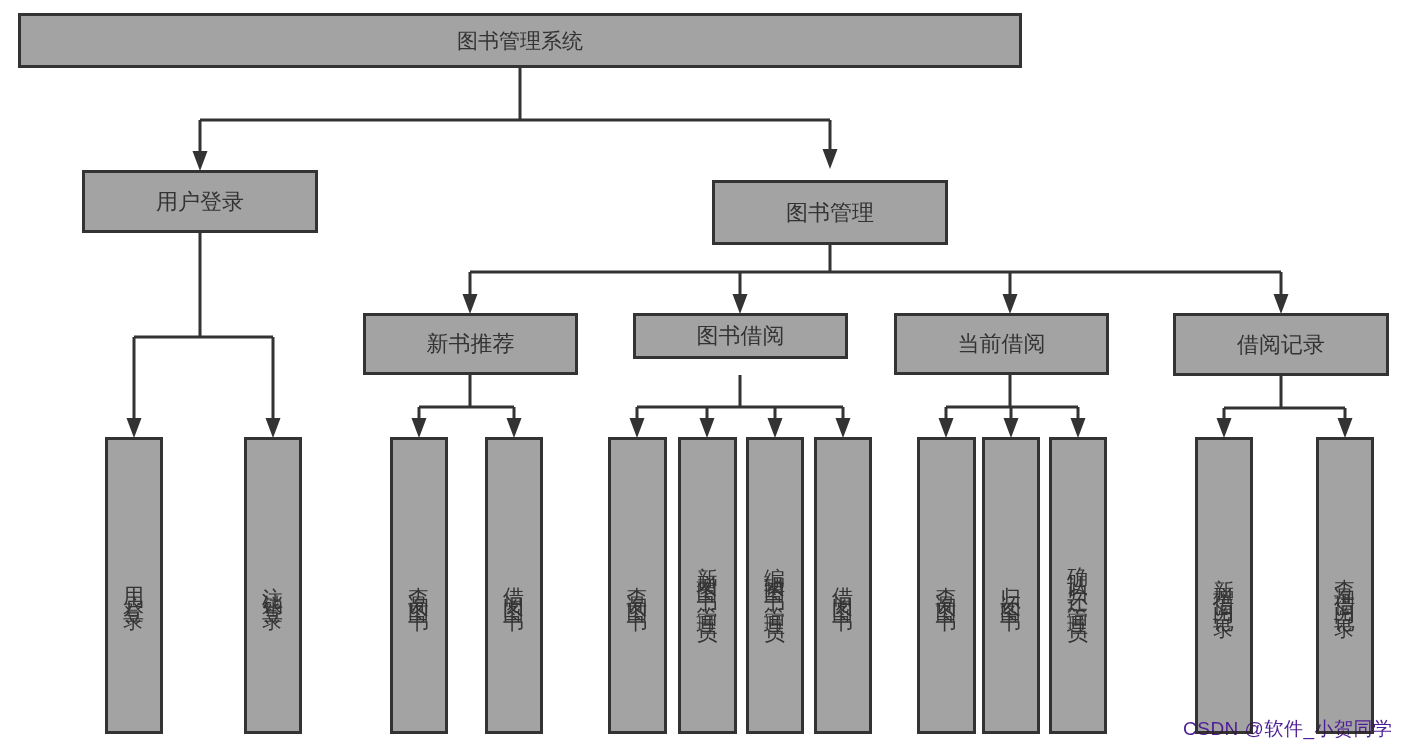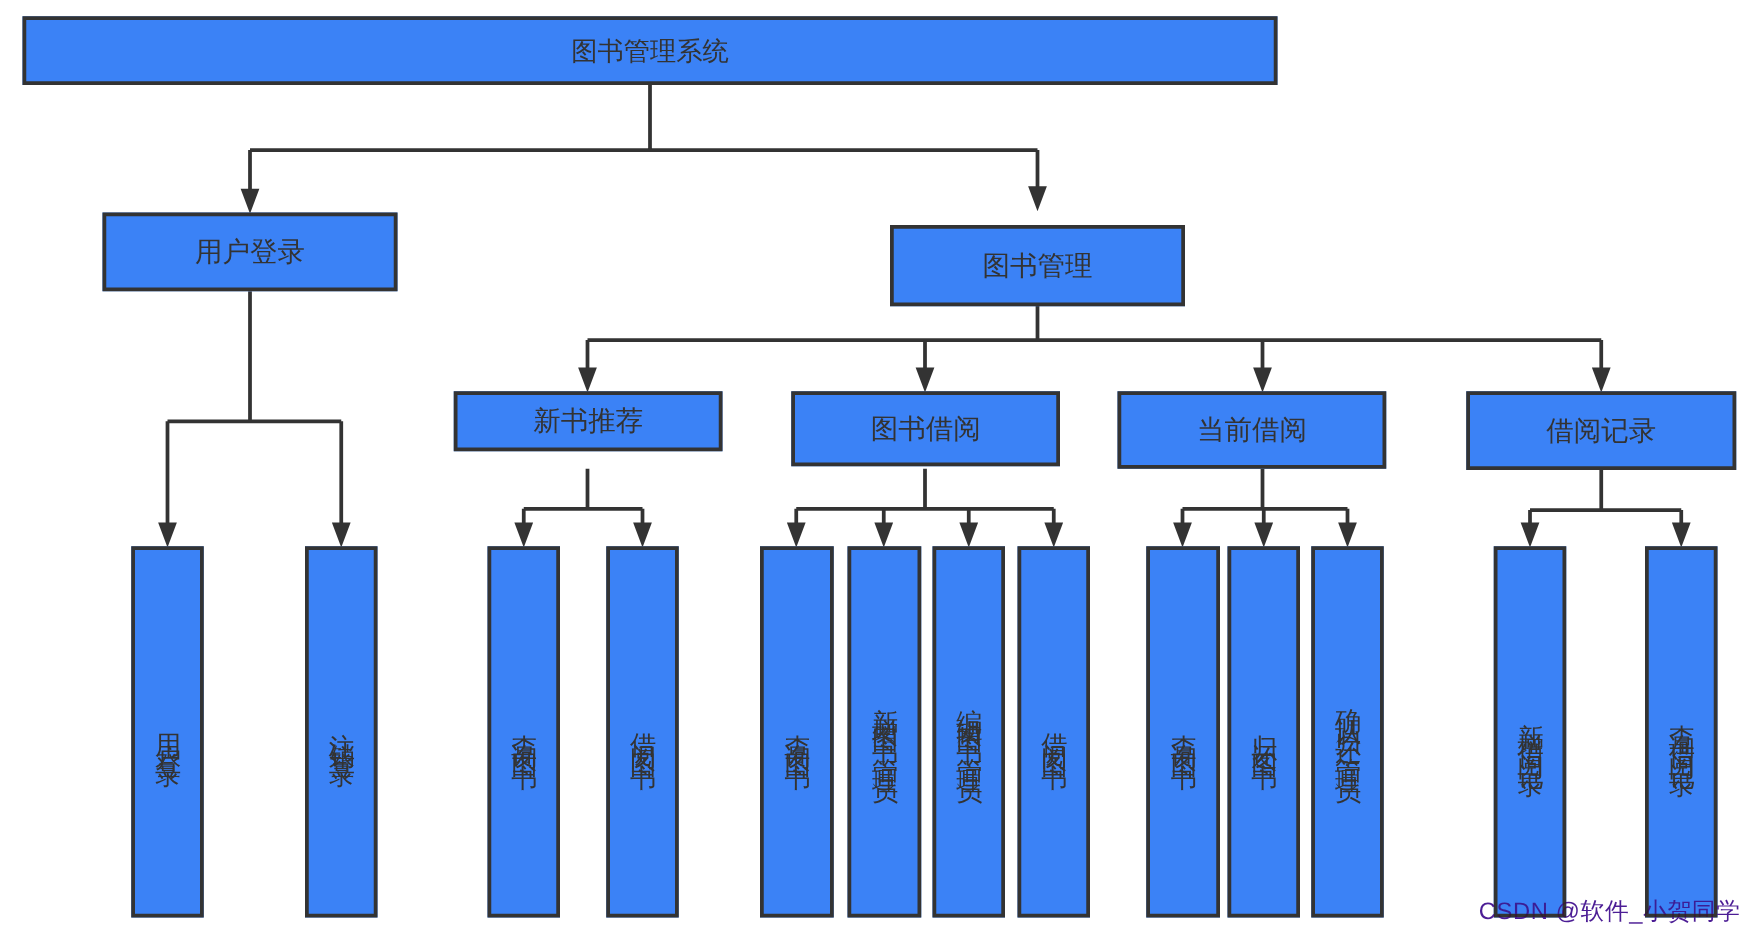--- a/index.html
+++ b/index.html
@@ -20,21 +20,21 @@
     left: 0; top: 0;
     width: 1405px;
     height: 747px;
     z-index: 1;
   }
   .ln { stroke: #333333; stroke-width: 3; fill: none; }
   .ar { fill: #333333; stroke: none; }
   .box {
     position: absolute;
     box-sizing: border-box;
-    background: #3b82f6;
+    background: #a3a3a3;
     border: 3px solid #333333;
     color: #333333;
     display: flex;
     align-items: center;
     justify-content: center;
     z-index: 2;
     white-space: nowrap;
   }
   .hbox { font-size: 22px; }
   .root-box { font-size: 21px; }
@@ -42,22 +42,22 @@
     writing-mode: vertical-rl;
     font-size: 21px;
     letter-spacing: 8px;
     line-height: 1;
     white-space: normal;
   }
   
   .root-box           { left: 18px;   top: 13px;  width: 1004px; height: 55px; }
   .n-user-login       { left: 82px;   top: 170px; width: 236px;  height: 63px; }
   .n-book-mgmt        { left: 712px;  top: 168px; width: 236px;  height: 65px; margin-top: 12px; }
-  .n-new-book         { left: 363px;  top: 313px; width: 215px;  height: 48px; }
-  .n-book-borrow      { left: 633px;  top: 313px; width: 215px;  height: 60px; }
+  .n-new-book         { left: 363px;  top: 313px; width: 215px;  height: 62px; }
+  .n-book-borrow      { left: 633px;  top: 313px; width: 215px;  height: 46px; }
   .n-current-borrow   { left: 894px;  top: 313px; width: 215px;  height: 62px; }
   .n-borrow-records   { left: 1173px; top: 313px; width: 216px;  height: 63px; }
   .leaf    { top: 437px; height: 297px; width: 58px; }
   .leaf-0  { left: 105px; }
   .leaf-1  { left: 244px; }
   .leaf-2  { left: 390px; }
   .leaf-3  { left: 485px; }
   .leaf-4  { left: 608px;  width: 59px; }
   .leaf-5  { left: 678px;  width: 59px; }
   .leaf-6  { left: 746px; }

